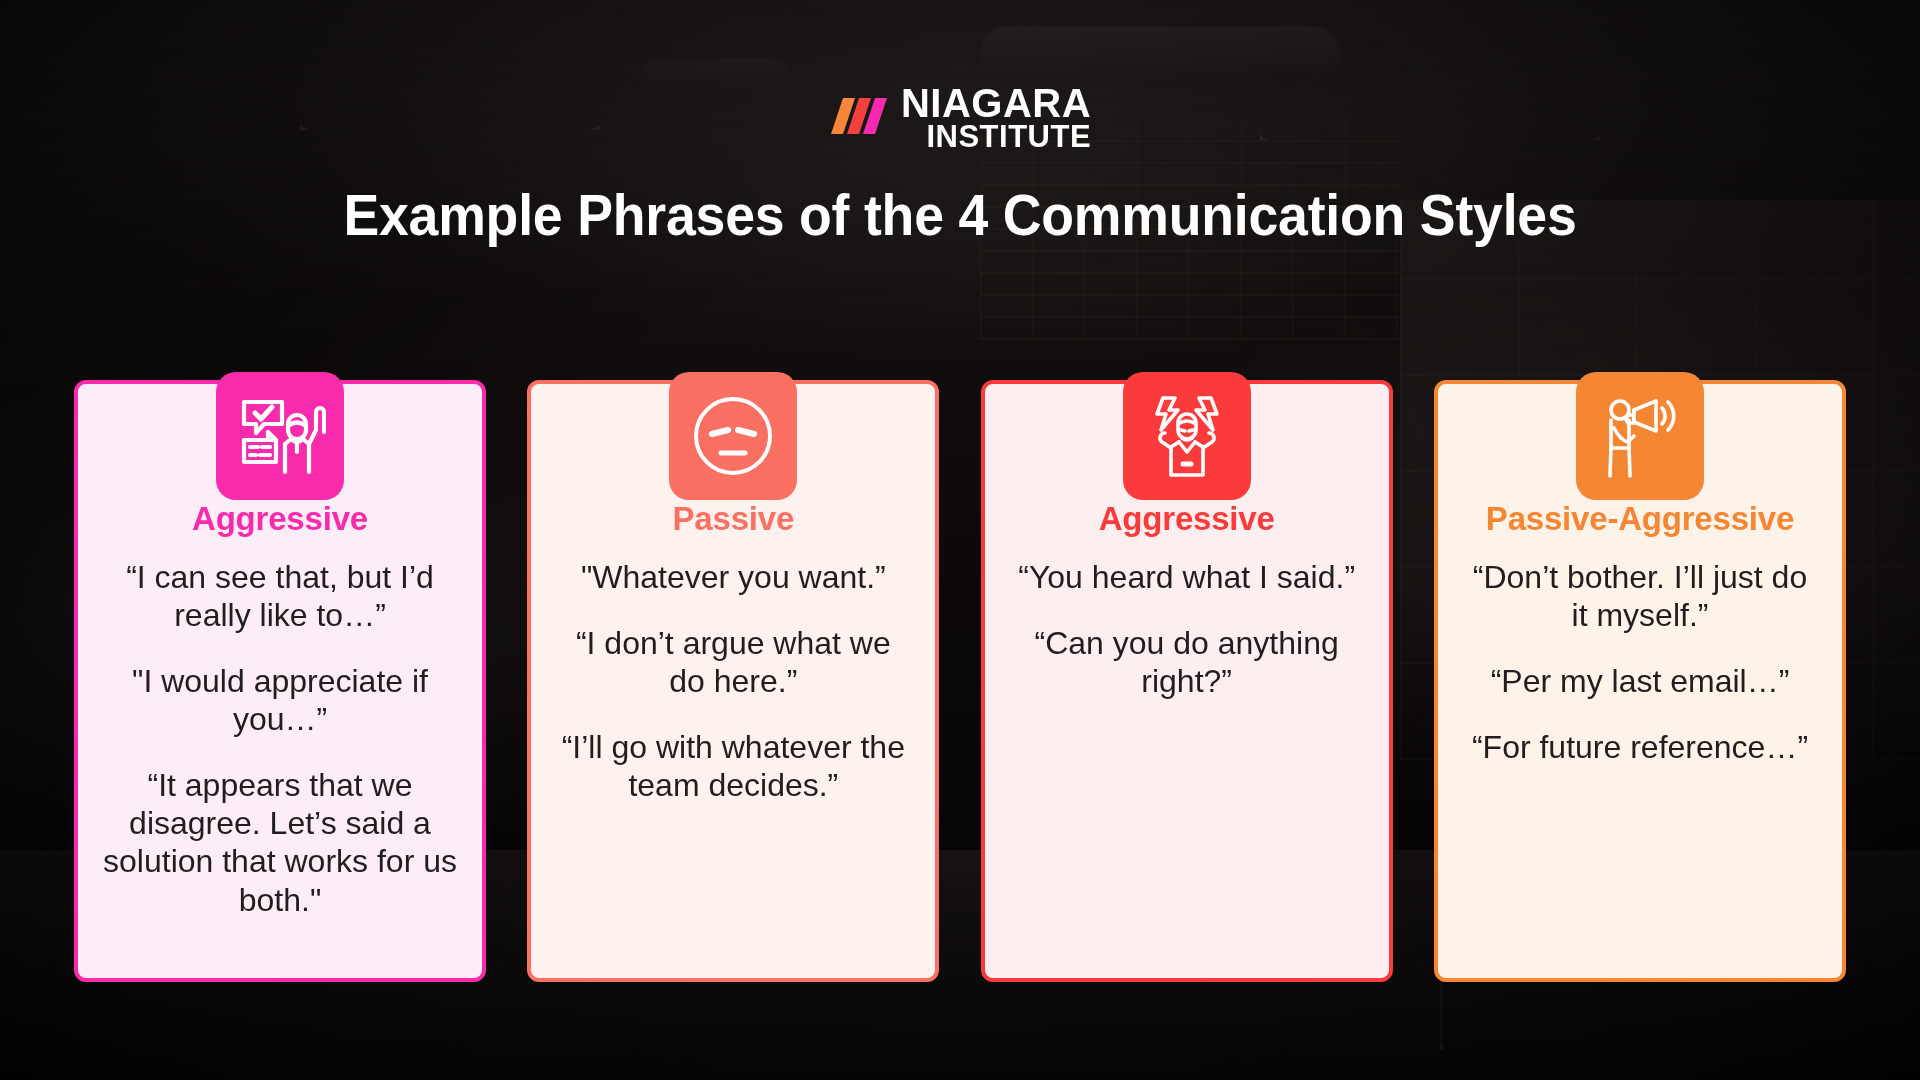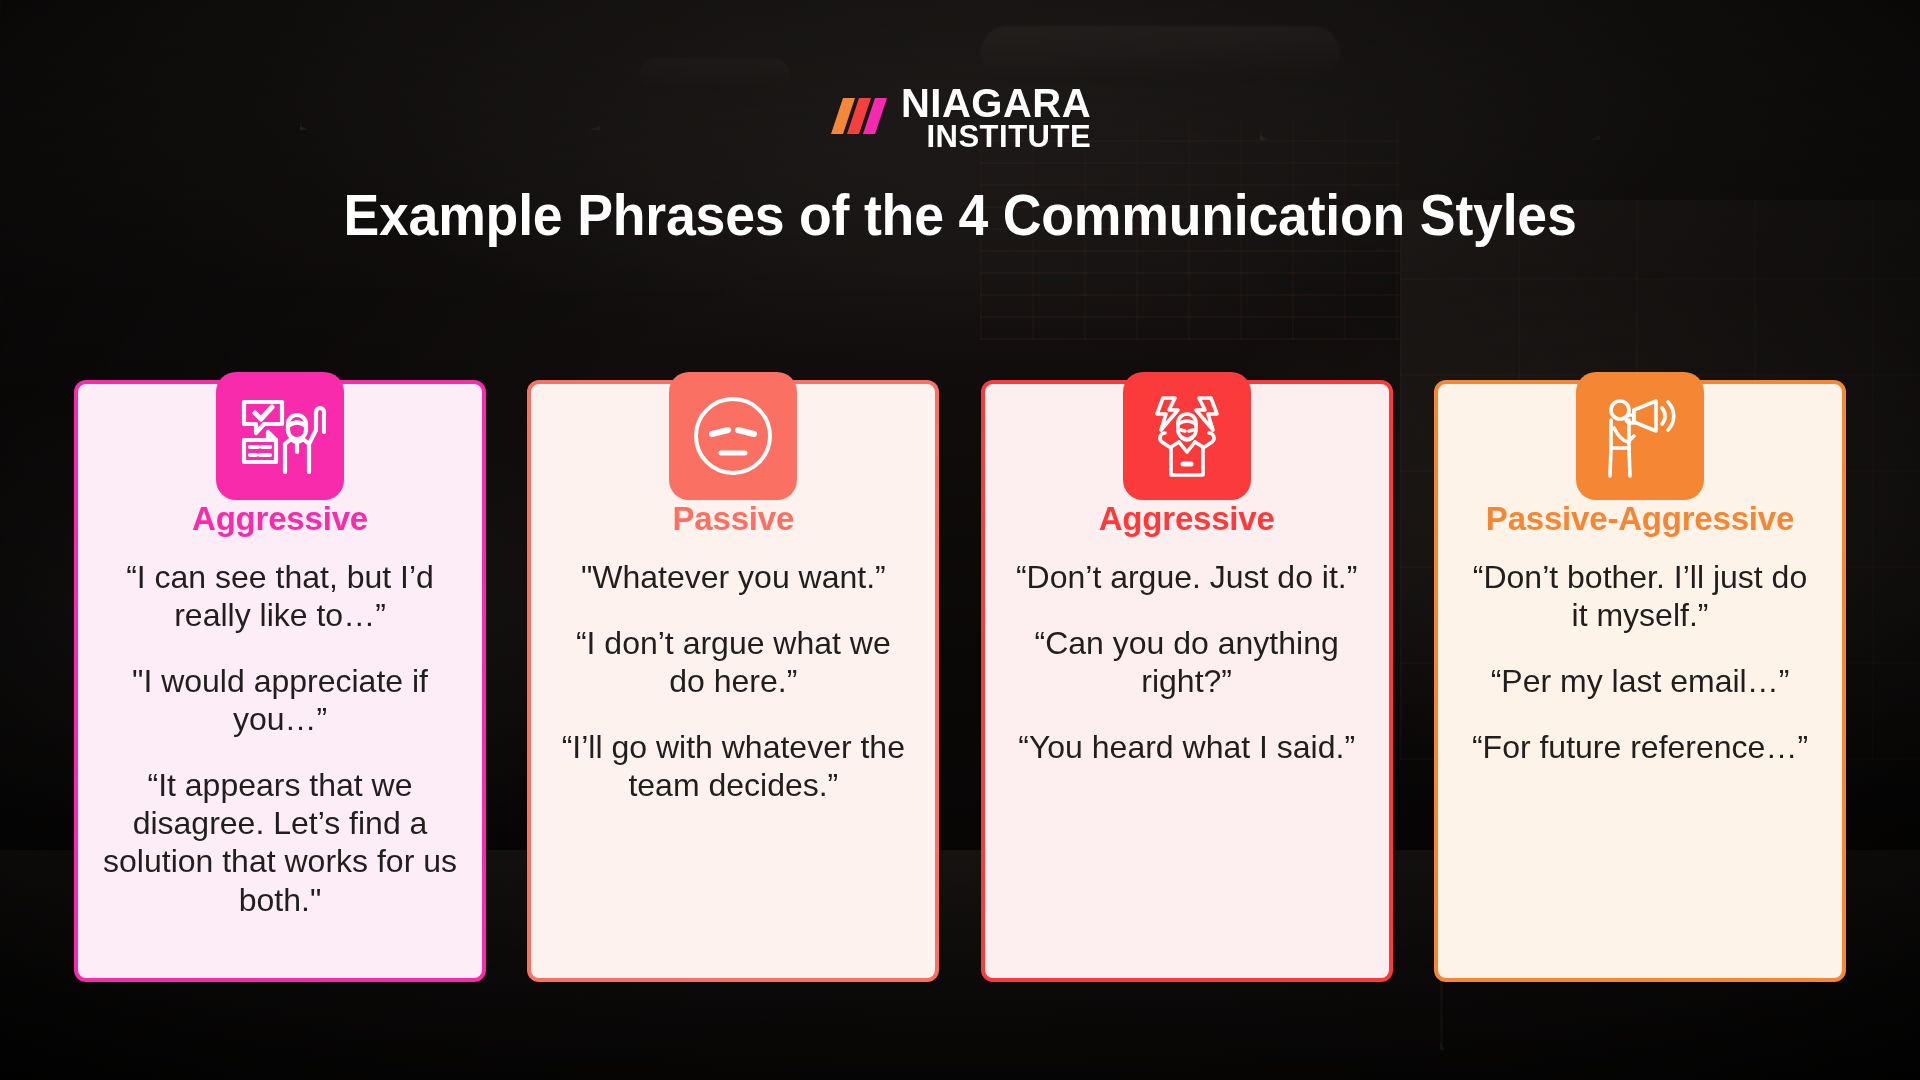--- a/index.html
+++ b/index.html
@@ -206,21 +206,21 @@
 
   <h1 class="page-title">Example Phrases of the 4 Communication Styles</h1>
 
   <div class="cards">
 
     <div class="card-wrap">
       <div class="card" style="--accent:#F72BAC; --bg:#FCEDF7;">
         <div class="card-title">Aggressive</div>
         <p class="quote">“I can see that, but I’d really like to…”</p>
         <p class="quote">"I would appreciate if you…”</p>
-        <p class="quote">“It appears that we disagree. Let’s find a solution that works for us both."</p>
+        <p class="quote">“It appears that we disagree. Let’s said a solution that works for us both."</p>
       </div>
       <div class="badge" style="--accent:#F72BAC;">
         <span>
           <svg width="92" height="92" viewBox="0 0 92 92" fill="none" stroke="#ffffff" stroke-width="4.2" stroke-linecap="round" stroke-linejoin="round" aria-hidden="true">
             <path d="M10 12 H48 V34 H30 L22 43 V34 H10 Z"></path>
             <polyline points="21,23 27,29 38,17" stroke-width="5"></polyline>
             <path d="M10 50 H42 V72 H10 Z"></path>
             <path d="M42 50 L34 42 V50"></path>
             <line x1="16" y1="57" x2="24" y2="57"></line>
             <line x1="28" y1="57" x2="36" y2="57"></line>
@@ -253,23 +253,22 @@
             <path d="M51 40 L67 44" stroke-width="6"></path>
             <line x1="34" y1="63" x2="58" y2="63" stroke-width="5"></line>
           </svg>
         </span>
       </div>
     </div>
 
     <div class="card-wrap">
       <div class="card" style="--accent:#FB3B3B; --bg:#FDEFEF;">
         <div class="card-title">Aggressive</div>
-        <p class="quote">“Don’t argue. Just do it.”</p>
+        <p class="quote">“You heard what I said.”</p>
         <p class="quote">“Can you do anything right?”</p>
-        <p class="quote">“You heard what I said.”</p>
       </div>
       <div class="badge" style="--accent:#FB3B3B;">
         <span>
           <svg width="92" height="92" viewBox="0 0 92 92" fill="none" stroke="#ffffff" stroke-width="3.6" stroke-linecap="round" stroke-linejoin="round" aria-hidden="true">
             <polygon points="22,8 34,8 28,20 37,20 20,40 25,24 16,24"></polygon>
             <polygon points="70,8 58,8 64,20 55,20 72,40 67,24 76,24"></polygon>
             <path d="M37 33 a9 9 0 0 1 18 0 v7 a9 9 0 0 1 -18 0 Z"></path>
             <path d="M37 34 q9 -6 18 0"></path>
             <line x1="40" y1="40" x2="44" y2="41"></line>
             <line x1="52" y1="40" x2="48" y2="41"></line>

